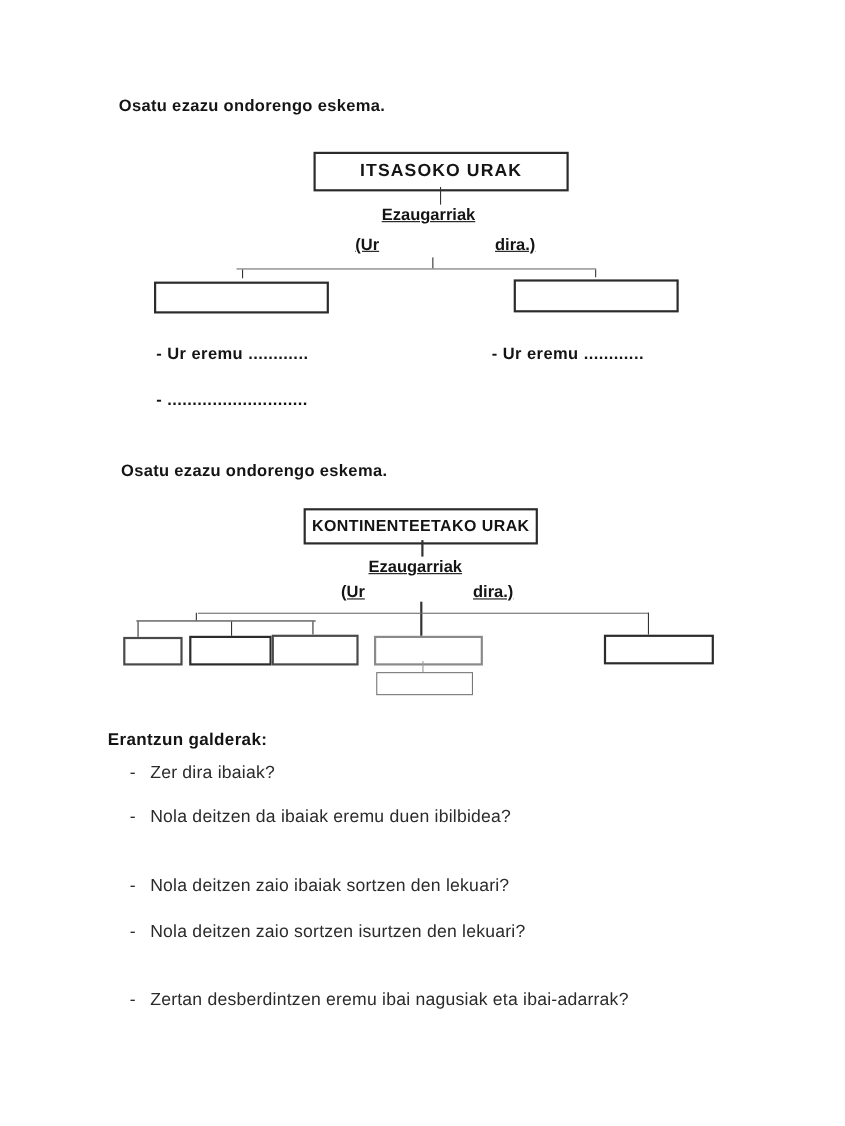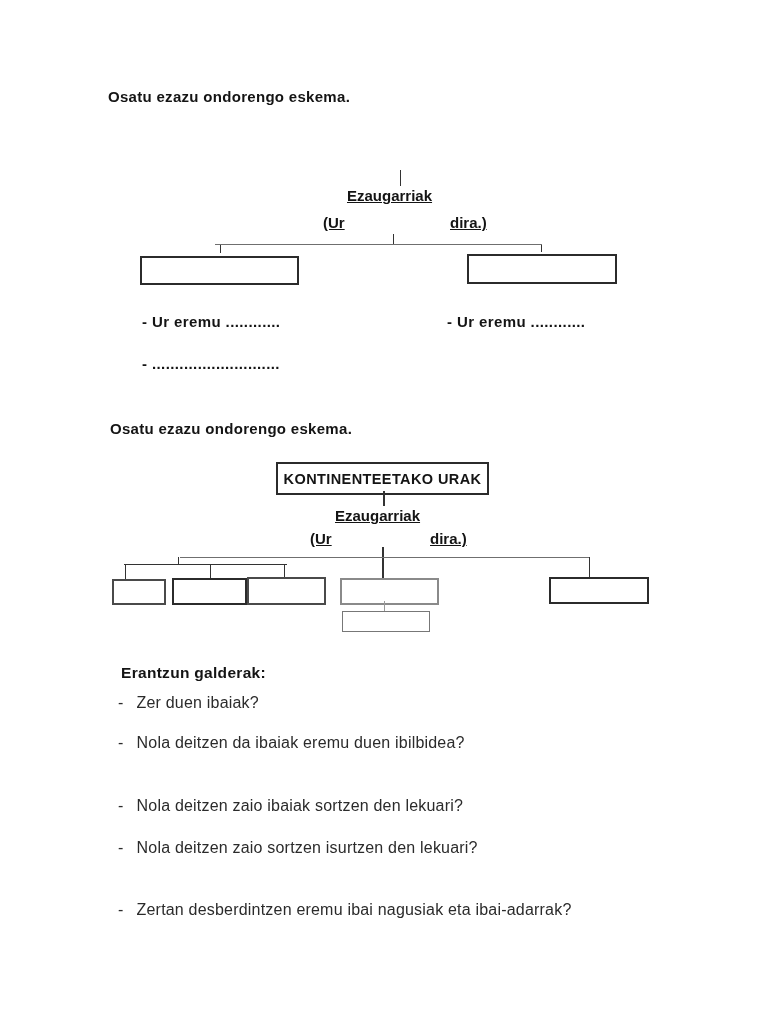--- a/index.html
+++ b/index.html
@@ -78,20 +78,23 @@
   }
   .q-row .dash { color: #2b2b2b; }
 </style>
 </head>
 <body>
 
 <div class="page">
 
   <div class="abs h-bold" style="left:108px; top:88px;">Osatu ezazu ondorengo eskema.</div>
 
+  <div class="root-box big" style="left:285px; top:138px; width:228px; height:32px;">
+    <span>ITSASOKO URAK</span>
+  </div>
 
   <div class="line dark" style="left:400px; top:170px; width:1px; height:16px;"></div>
 
   <div class="diagram-label" style="left:347px; top:187px;">Ezaugarriak</div>
 
   <div class="diagram-label" style="left:323px; top:214px;">(Ur</div>
   <div class="diagram-label" style="left:450px; top:214px;">dira.)</div>
 
   <div class="line dark" style="left:393px; top:234px; width:1px; height:10px;"></div>
   <div class="line" style="left:215px; top:244px; width:327px; height:1px;"></div>
@@ -133,25 +136,25 @@
 
   <div class="answer-box b-mid" style="left:112px; top:579px; width:50px; height:22px;"></div>
   <div class="answer-box" style="left:172px; top:578px; width:71px; height:23px;"></div>
   <div class="answer-box b-mid" style="left:247px; top:577px; width:75px; height:24px;"></div>
   <div class="answer-box b-gray" style="left:340px; top:578px; width:95px; height:23px;"></div>
   <div class="answer-box" style="left:549px; top:577px; width:96px; height:23px;"></div>
 
   <div class="line light" style="left:384px; top:601px; width:1px; height:10px;"></div>
   <div class="answer-box b-thin" style="left:342px; top:611px; width:86px; height:19px;"></div>
 
-  <div class="abs h-bold" style="left:121px; top:664px; font-size:15.5px;">Erantzun galderak:</div>
+  <div class="abs h-bold" style="left:98px; top:664px; font-size:15.5px;">Erantzun galderak:</div>
 
   <div class="q-row" style="left:118px; top:694px;">
     <span class="dash">-</span>
-    <span>Zer duen ibaiak?</span>
+    <span>Zer dira ibaiak?</span>
   </div>
 
   <div class="q-row" style="left:118px; top:734px;">
     <span class="dash">-</span>
     <span>Nola deitzen da ibaiak eremu duen ibilbidea?</span>
   </div>
 
   <div class="q-row" style="left:118px; top:797px;">
     <span class="dash">-</span>
     <span>Nola deitzen zaio ibaiak sortzen den lekuari?</span>

